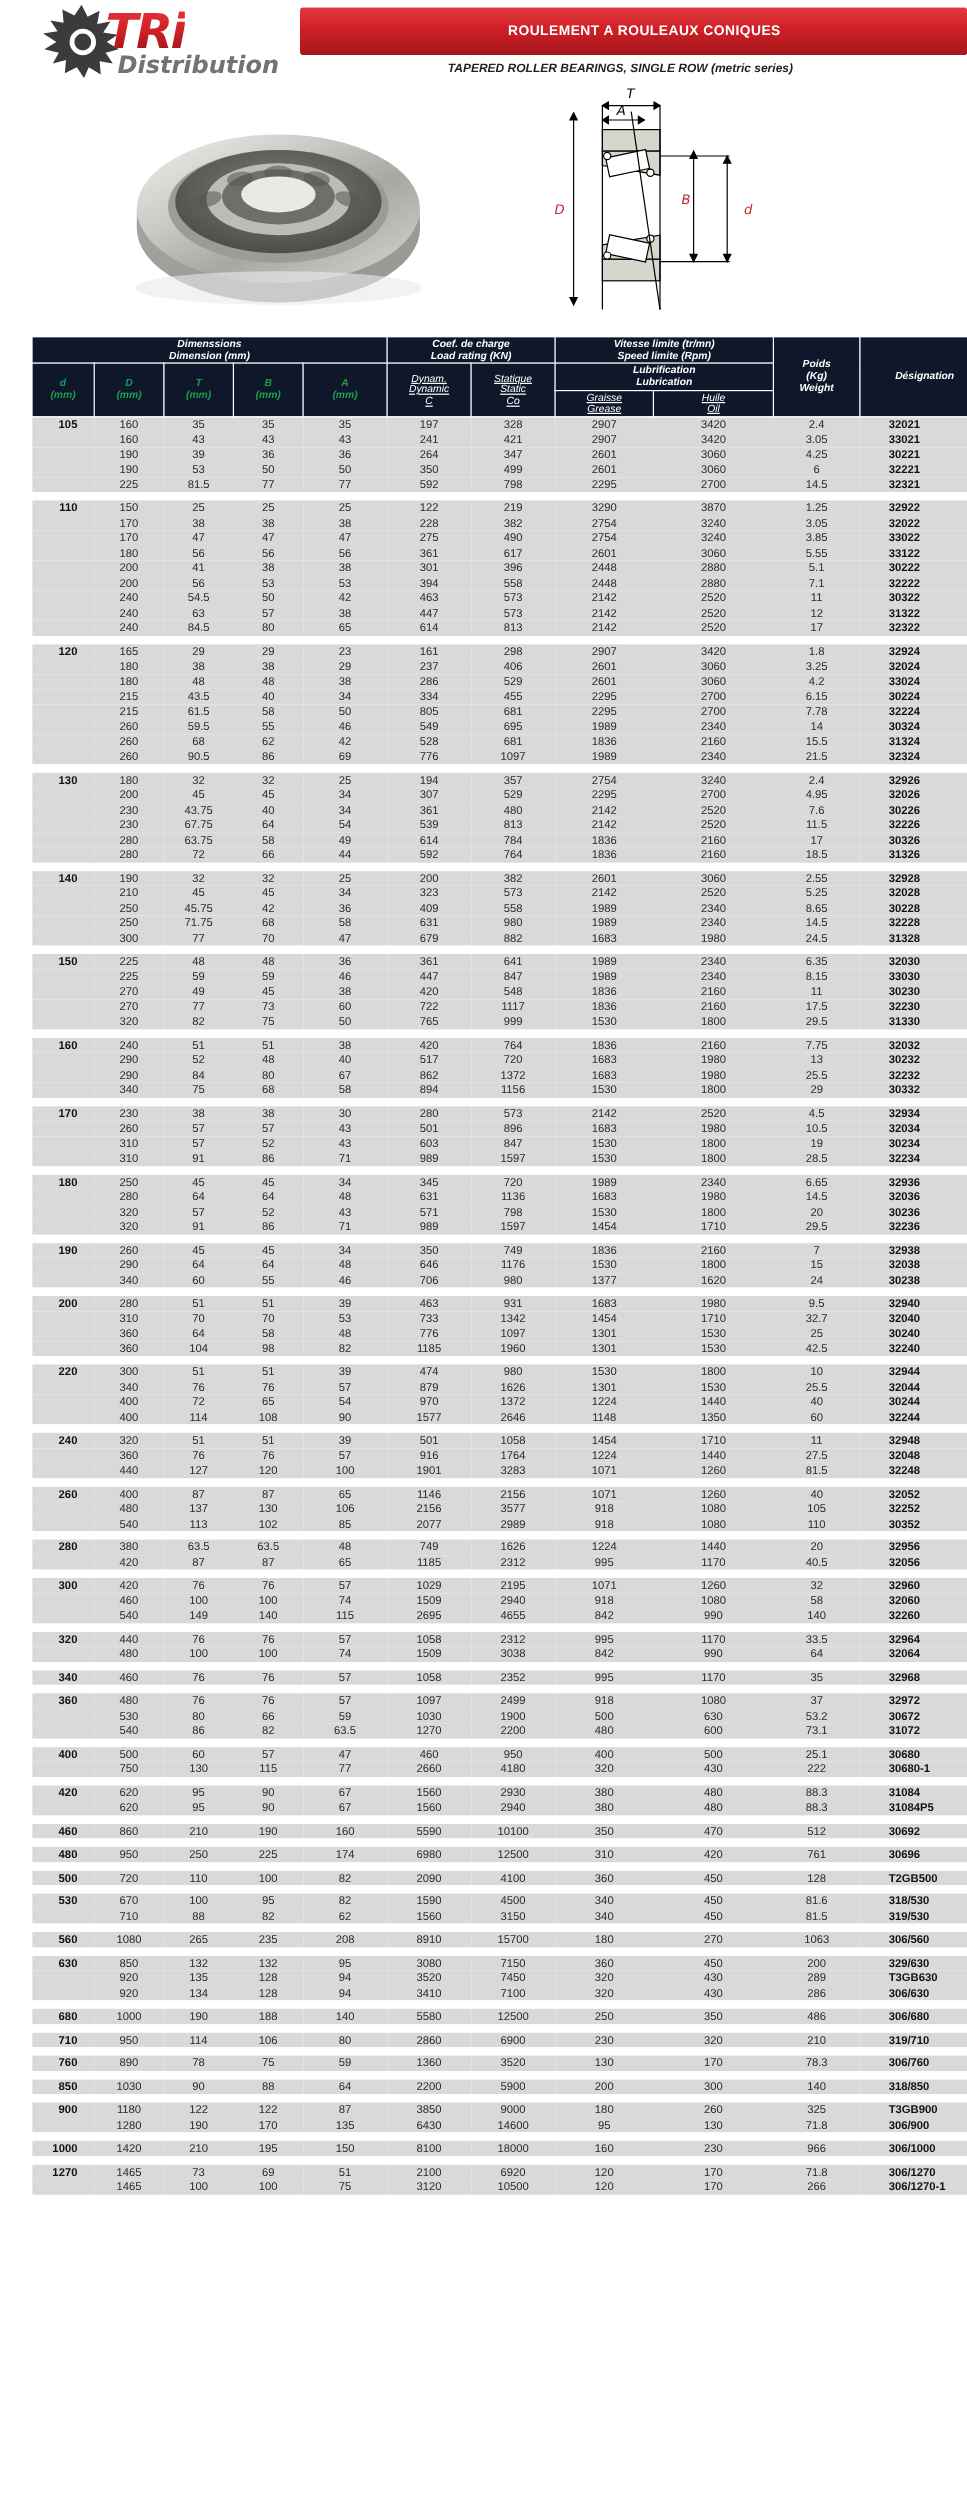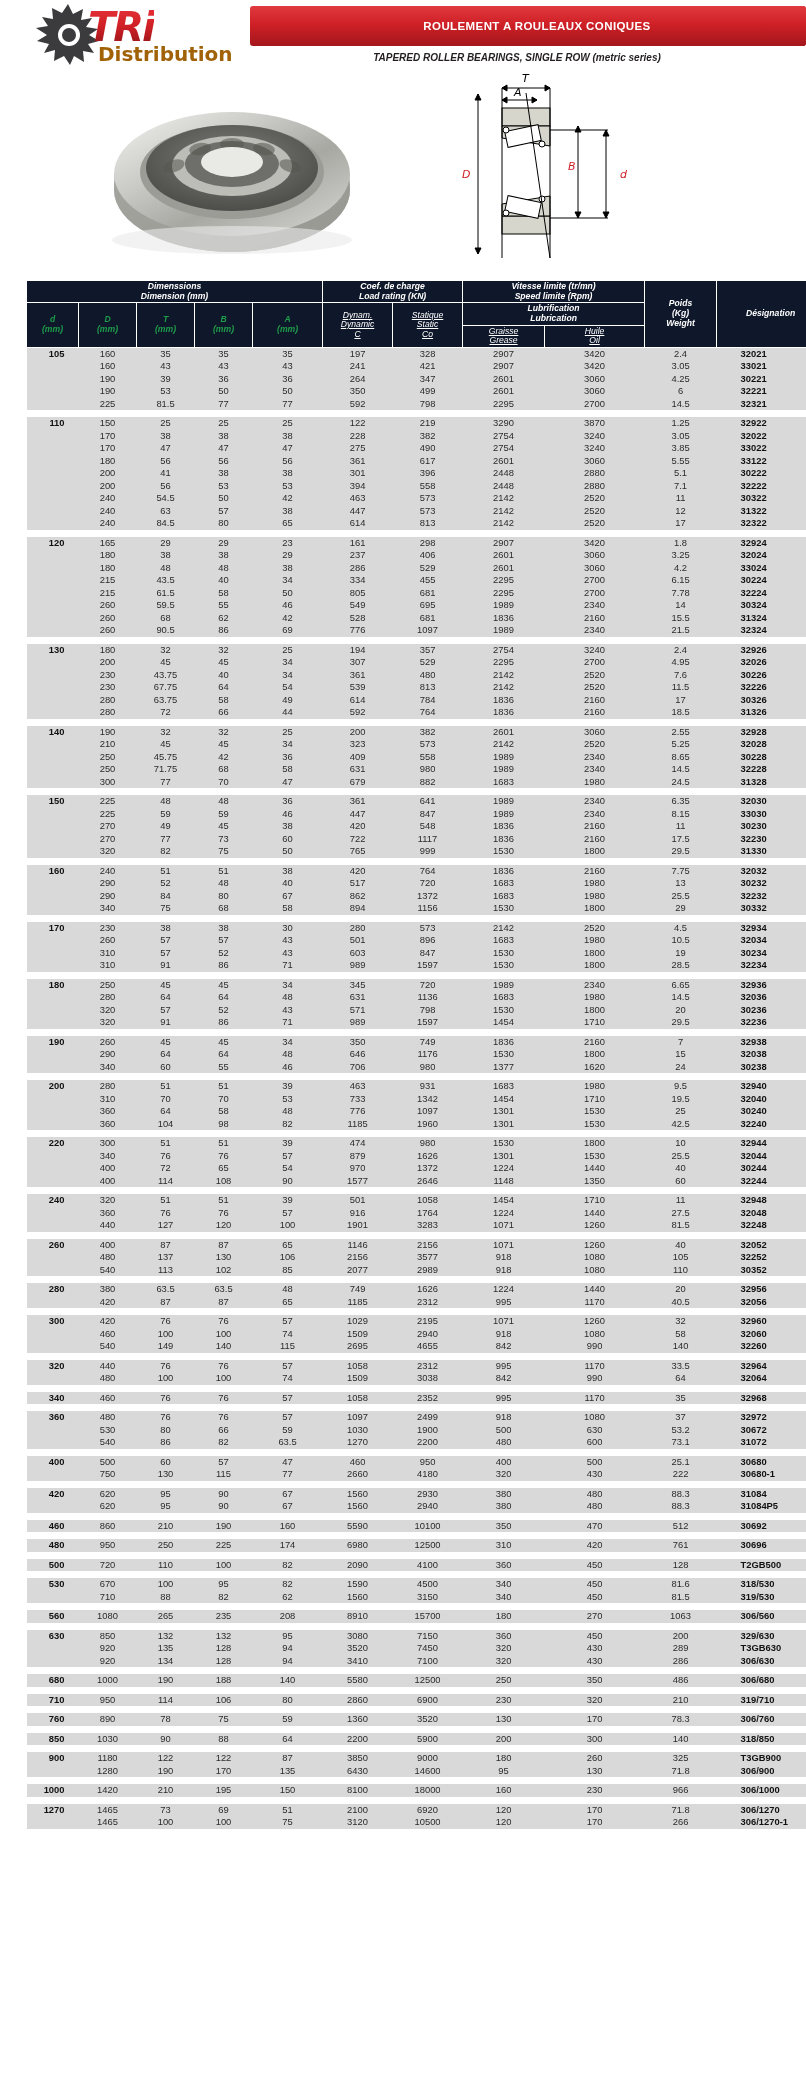--- a/index.html
+++ b/index.html
@@ -7,22 +7,22 @@
   .page{width:806px;position:relative;padding-left:22px;}
 
   
   .header{height:68px;position:relative;}
   .logo{position:absolute;left:4px;top:2px;width:250px;height:66px;}
   .leaf{position:absolute;left:2px;top:1px;width:78px;height:62px;}
   .logo-tri{position:absolute;left:62px;top:2px;font-size:40px;font-style:italic;font-weight:bold;
     letter-spacing:-2px;color:#cf2026;font-family:"DejaVu Sans",sans-serif;
     background:linear-gradient(180deg,#e8343a 0%,#cf2026 48%,#8d1418 100%);
     -webkit-background-clip:text;background-clip:text;-webkit-text-fill-color:transparent;}
-  .logo-dist{position:absolute;left:72px;top:40px;font-size:20px;font-weight:bold;
-    color:#a16207;font-family:"DejaVu Sans",sans-serif;letter-spacing:0px;}
+  .logo-dist{position:absolute;left:72px;top:40px;font-size:20px;font-style:italic;font-weight:bold;
+    color:#737373;font-family:"DejaVu Sans",sans-serif;letter-spacing:0px;}
   .banner-wrap{position:absolute;left:228px;top:6px;width:574px;}
   .banner{position:relative;height:40px;background:linear-gradient(180deg,#e03a3f 0%,#cf2026 45%,#a3171c 100%);
     border-radius:3px 0 0 3px;
     clip-path:polygon(0 0,96.6% 0,100% 50%,96.6% 100%,0 100%);
     display:flex;align-items:center;justify-content:center;}
   .banner span{color:#fff;font-size:11.5px;font-weight:bold;letter-spacing:.4px;}
   .subtitle{margin-top:6px;text-align:center;font-size:10px;font-weight:bold;font-style:italic;
     color:#231f20;padding-right:40px;}
 
   
@@ -992,21 +992,21 @@
           <tr class="band">
             <td class="d"></td>
             <td class="num">310</td>
             <td class="num">70</td>
             <td class="num">70</td>
             <td class="num">53</td>
             <td class="num">733</td>
             <td class="num">1342</td>
             <td class="num">1454</td>
             <td class="num">1710</td>
-            <td class="num">19.5</td>
+            <td class="num">32.7</td>
             <td class="des">32040</td>
           </tr>
           <tr class="band">
             <td class="d"></td>
             <td class="num">360</td>
             <td class="num">64</td>
             <td class="num">58</td>
             <td class="num">48</td>
             <td class="num">776</td>
             <td class="num">1097</td>

